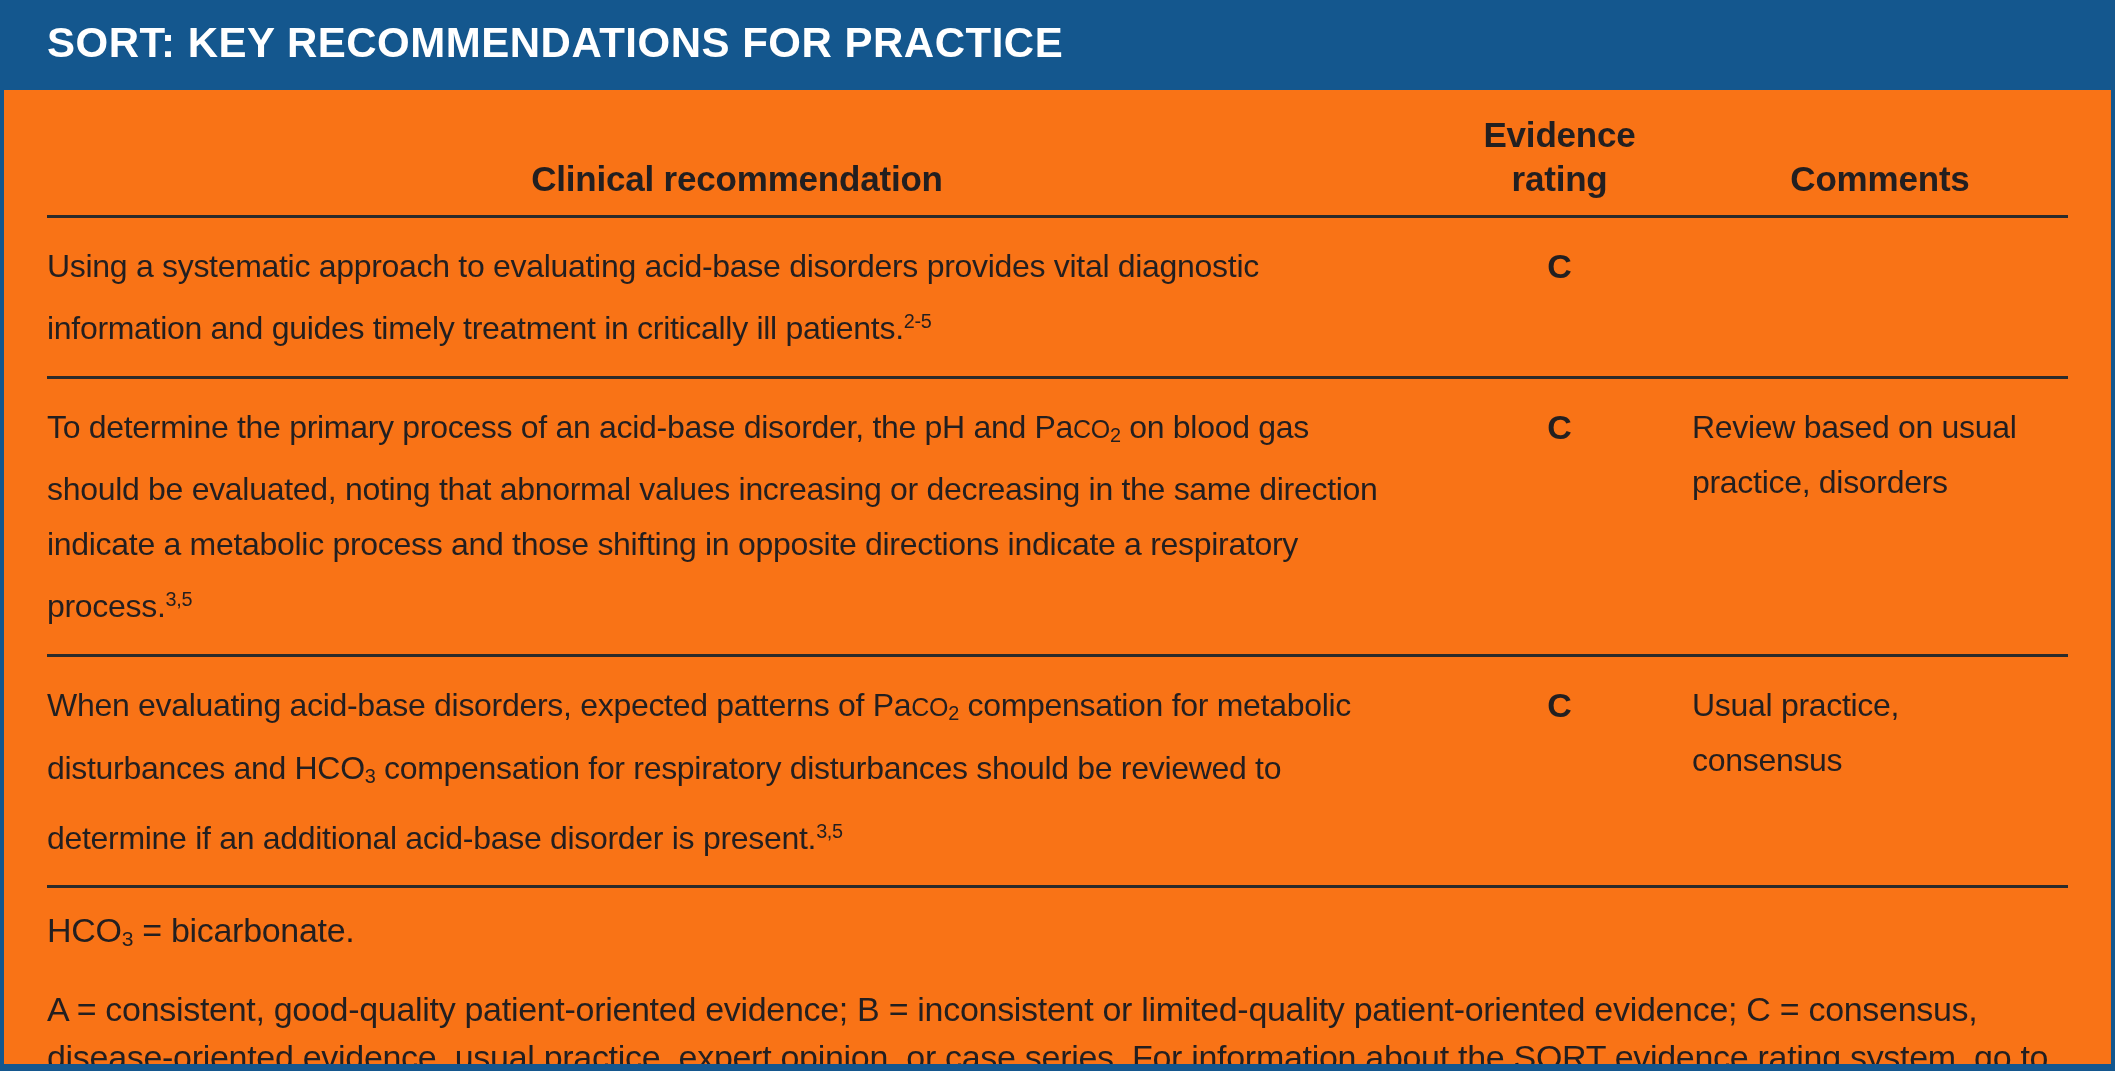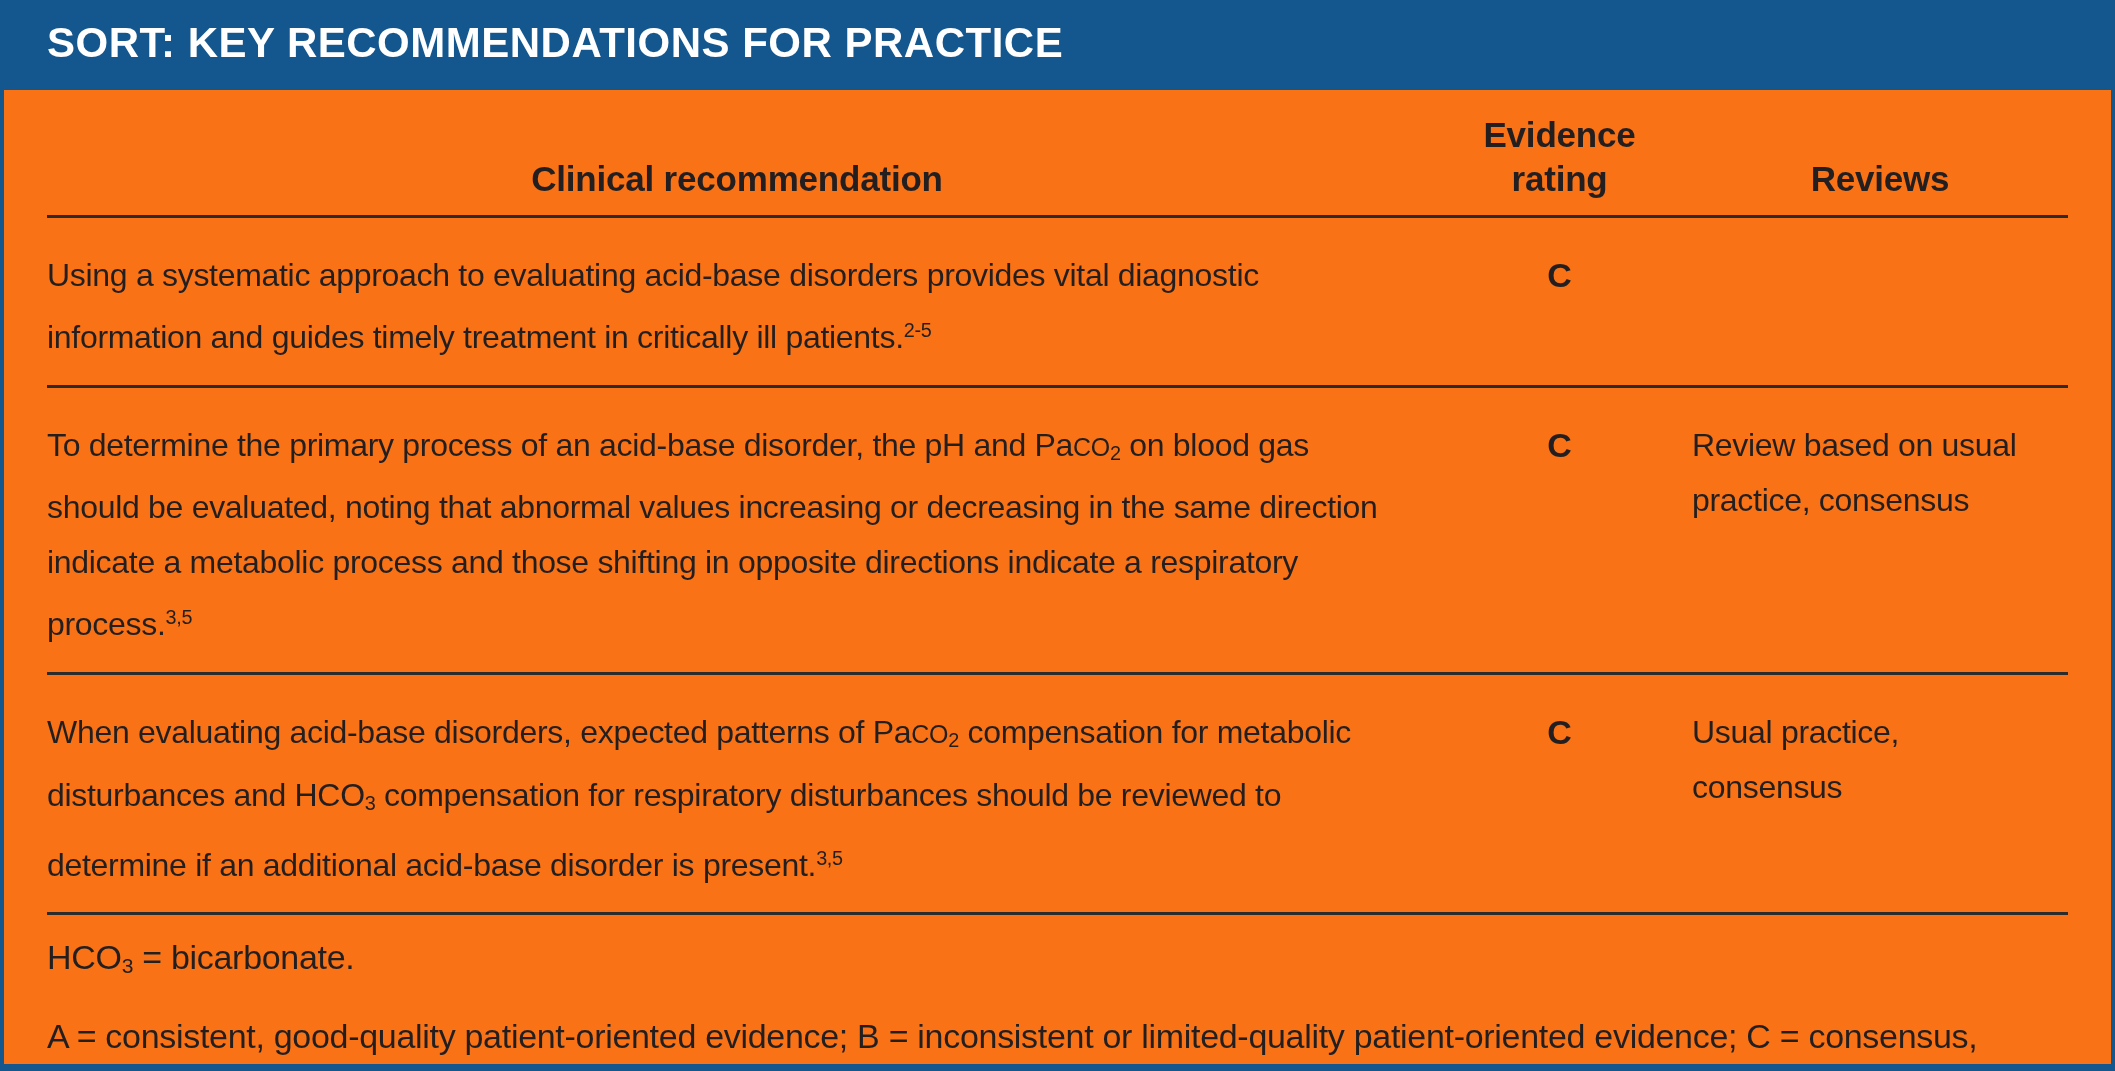--- a/index.html
+++ b/index.html
@@ -49,21 +49,21 @@
   .th{
     font-weight:bold;
     font-size:35px;
     line-height:44px;
     letter-spacing:-.2px;
     text-align:center;
   }
   .th-ev{ }
   .ev-head{ display:inline-block; max-width:190px; }
   .row{
-    padding:30px 0 20px;
+    padding:21px 0 20px;
     border-bottom:3px solid var(--rule);
   }
   .cell{
     font-size:32px;
     line-height:55px;
     letter-spacing:-.3px;
   }
   .cell.rec{
     padding-right:40px;
     hyphens:manual;
@@ -95,32 +95,32 @@
     <span>SORT: KEY RECOMMENDATIONS FOR PRACTICE</span>
   </header>
 
   <div class="content">
 
     <div class="grid head-row">
       <div class="th th-rec">Clinical recommendation</div>
       <div class="th th-ev">
         <span class="ev-head">Evidence rating</span>
       </div>
-      <div class="th th-com">Reviews</div>
+      <div class="th th-com">Comments</div>
     </div>
 
     <div class="grid row">
       <div class="cell rec"><span>Using a systematic approach to evaluating acid-base disorders provides vital diag­nostic information and guides timely treatment in critically ill patients.</span><span class="sup">2-5</span></div>
       <div class="cell ev">C</div>
     </div>
 
     <div class="grid row">
       <div class="cell rec"><span>To determine the primary process of an acid-base disorder, the pH and Pa</span><span class="sc">CO</span><span class="sub">2</span><span> on blood gas should be evaluated, noting that abnormal values increasing or decreasing in the same direction indicate a metabolic process and those shifting in opposite directions indicate a respiratory process.</span><span class="sup">3,5</span></div>
       <div class="cell ev">C</div>
-      <div class="cell com">Review based on usual practice, consensus</div>
+      <div class="cell com">Review based on usual practice, disorders</div>
     </div>
 
     <div class="grid row">
       <div class="cell rec"><span>When evaluating acid-base disorders, expected patterns of Pa</span><span class="sc">CO</span><span class="sub">2</span><span> compensation for metabolic disturbances and HCO</span><span class="sub">3</span><span> compensation for respiratory disturbances should be reviewed to determine if an additional acid-base disorder is present.</span><span class="sup">3,5</span></div>
       <div class="cell ev">C</div>
       <div class="cell com">Usual practice, consensus</div>
     </div>
 
     <div class="footnotes">
       <p class="fn"><span>HCO</span><span class="sub">3</span><span> = bicarbonate.</span></p>

